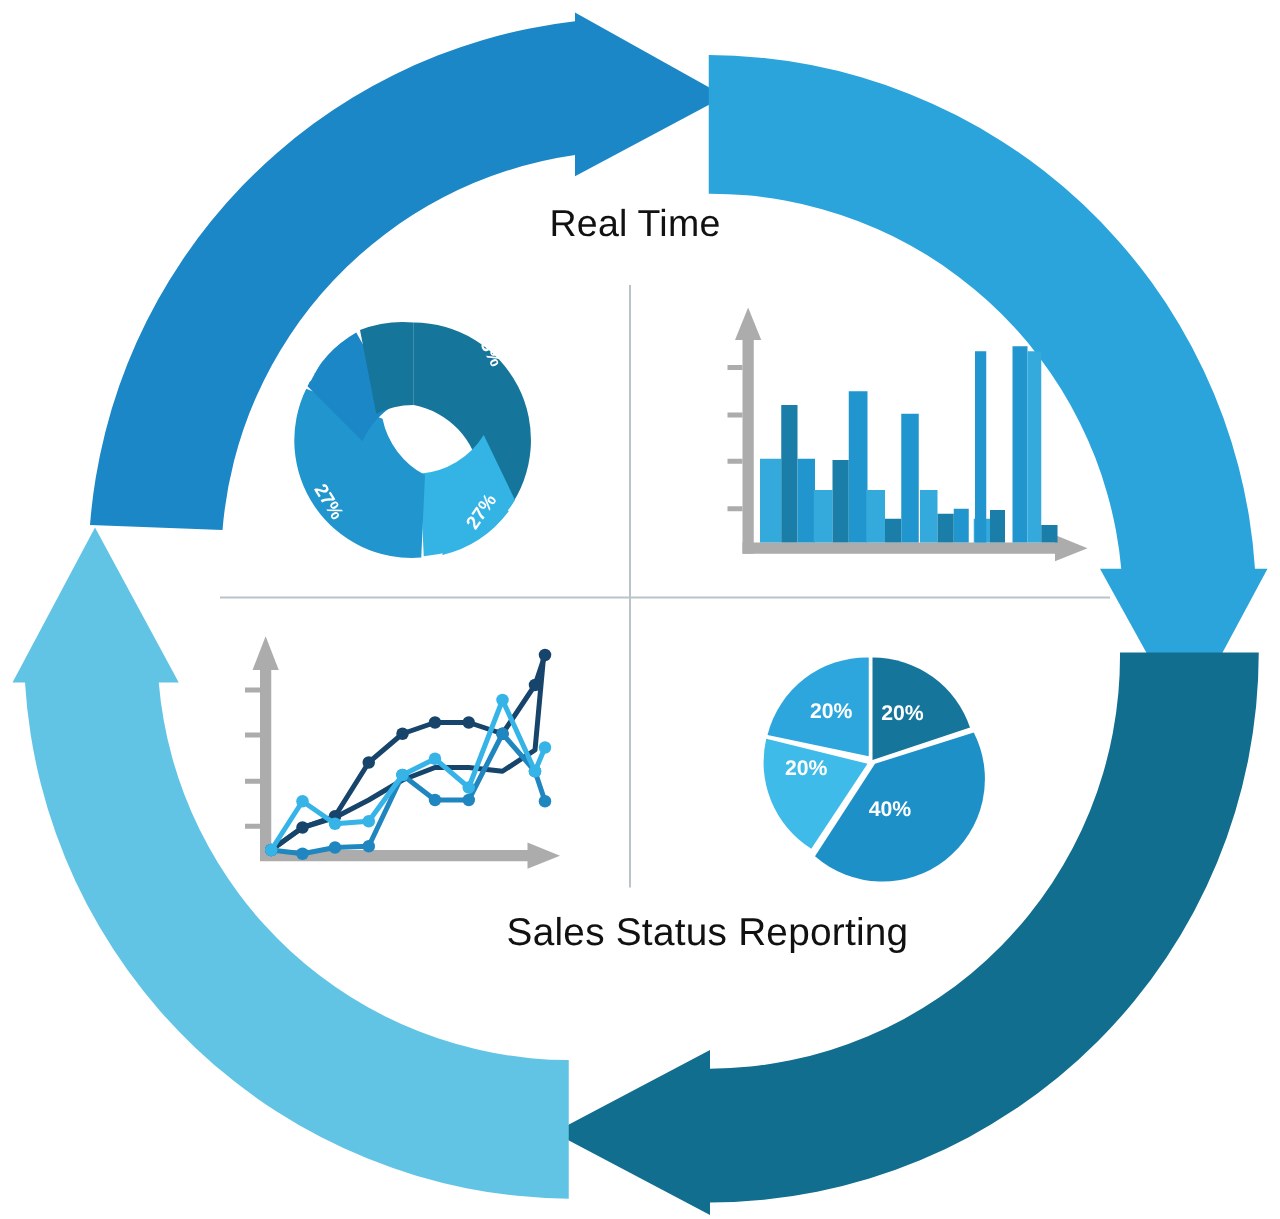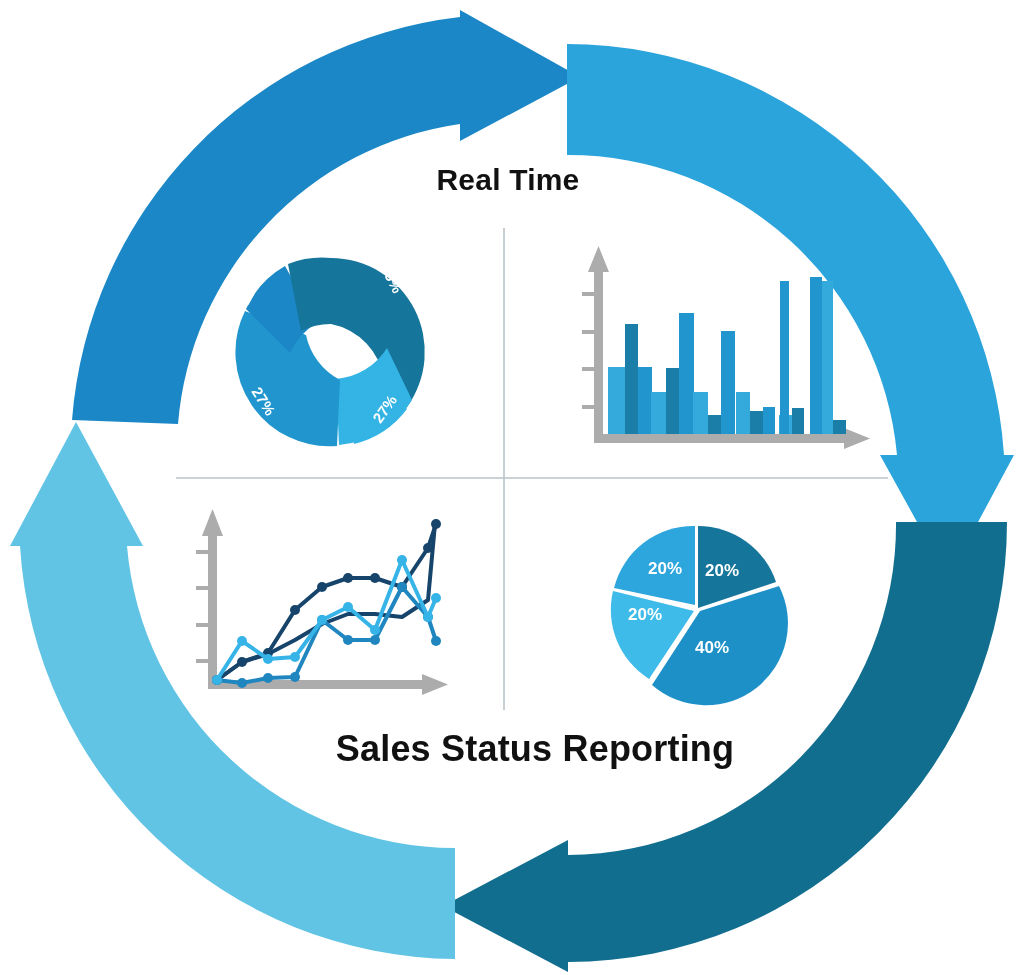--- a/index.html
+++ b/index.html
@@ -22,35 +22,35 @@
     position: absolute;
     left: 0;
     top: 0;
     width: 1024px;
     height: 975px;
   }
   #labels-layer { pointer-events: none; }
   .cycle-label {
     position: absolute;
     font-family: "Liberation Sans", sans-serif;
-    font-weight: bold;
+    font-weight: normal;
     color: #111111;
     white-space: nowrap;
     transform: translateX(-50%);
   }
   #label-top {
     left: 508px;
     top: 163px;
     font-size: 30px;
     letter-spacing: 0.2px;
   }
   #label-bottom {
-    left: 535px;
+    left: 566px;
     top: 728px;
-    font-size: 36px;
+    font-size: 31px;
     letter-spacing: 0.2px;
   }
   .slice-label {
     font-family: "Liberation Sans", sans-serif;
     font-weight: bold;
     fill: #ffffff;
   }
   .donut-label { font-size: 15px; }
   .pie-label { font-size: 17px; }
 </style>

